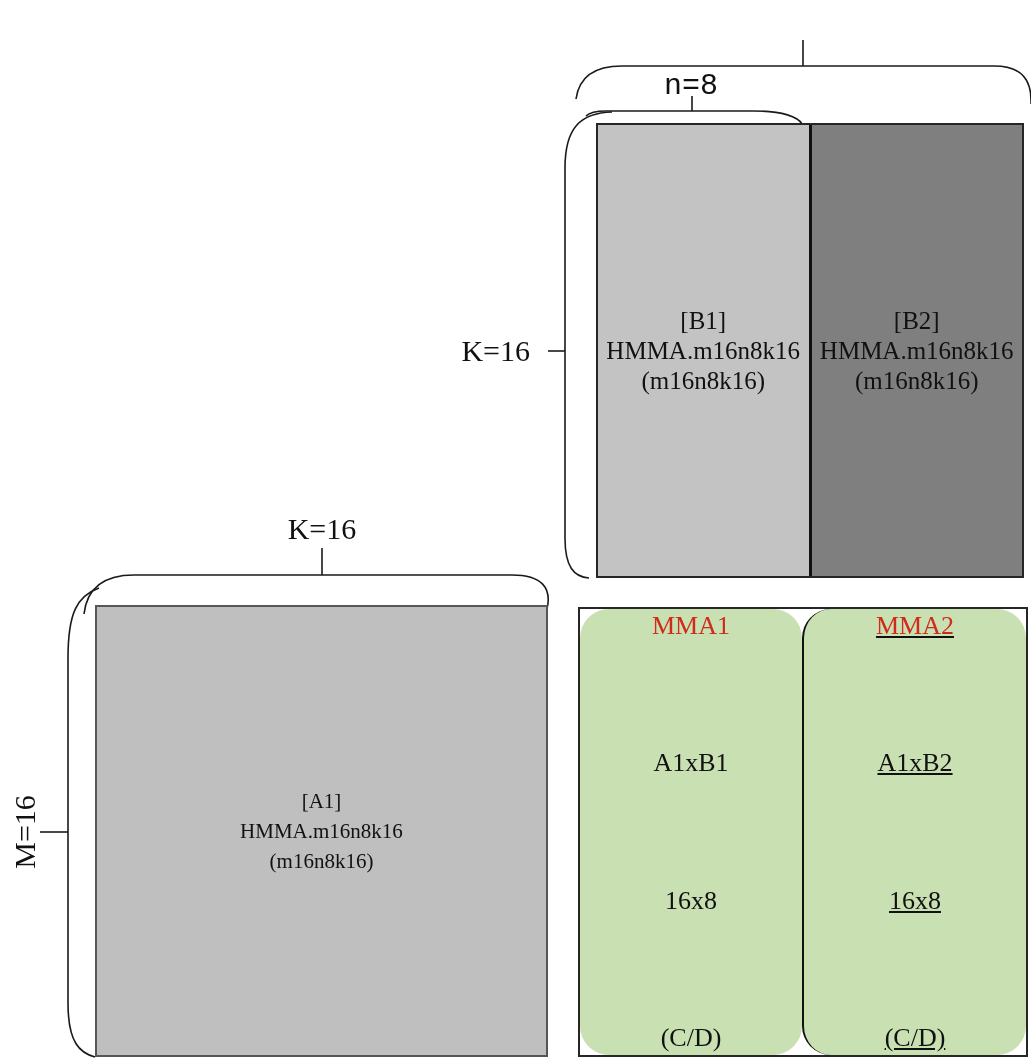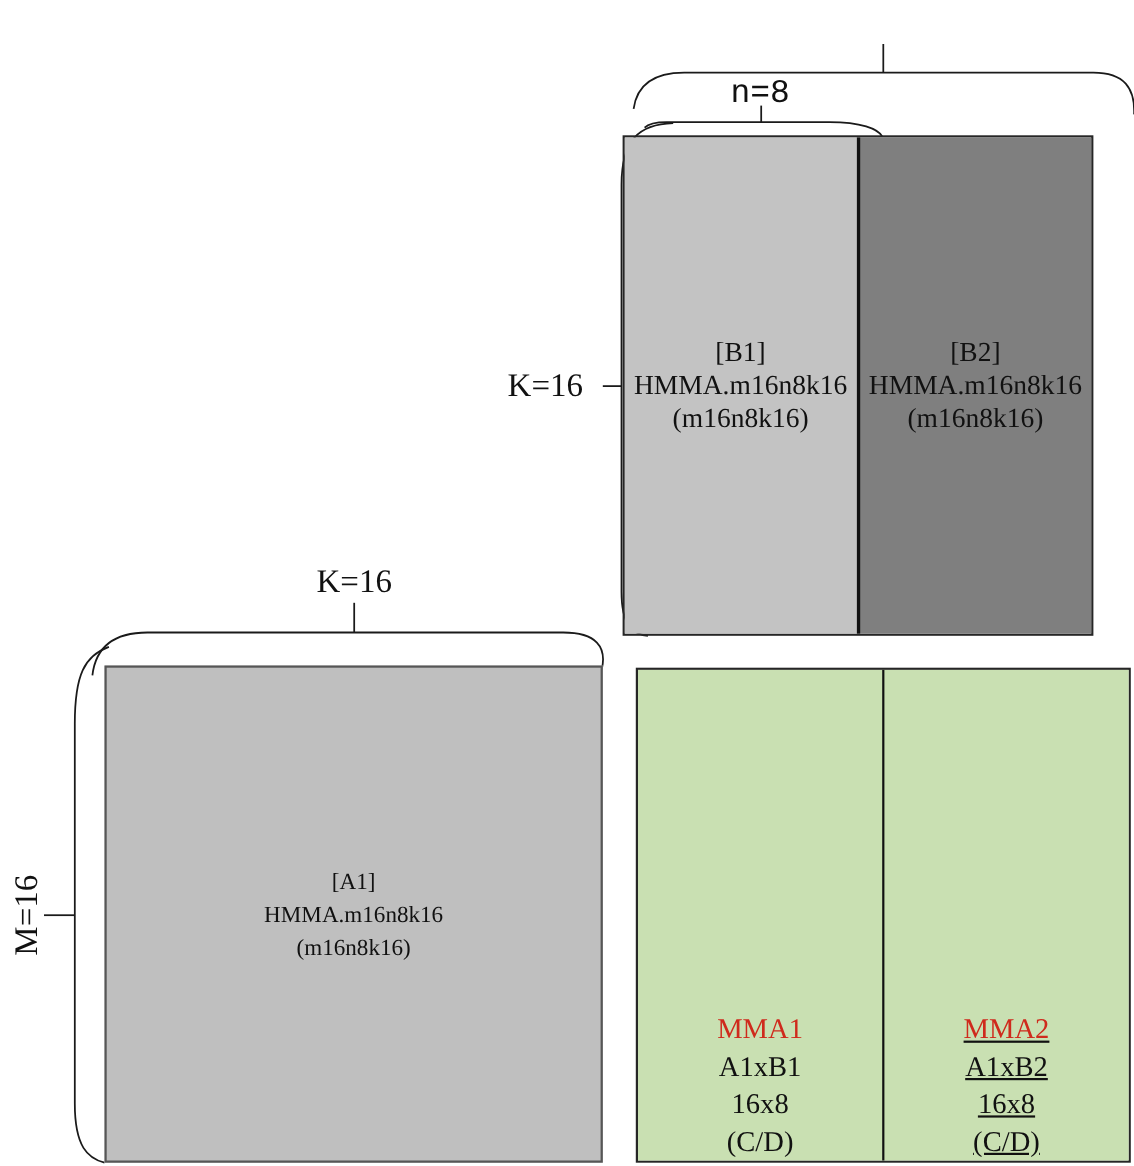--- a/index.html
+++ b/index.html
@@ -18,21 +18,21 @@
     position:absolute;
     font-size:30px;
     text-align:center;
     white-space:nowrap;
     line-height:34px;
   }
   .rot { transform:rotate(-90deg); }
 
   
   .b-wrap {
-    position:absolute; left:566px; top:123px;
+    position:absolute; left:596px; top:123px;
     width:428px; height:455px;
     border:2px solid #262626;
     box-sizing:border-box;
     display:flex;
   }
   .b-half {
     flex:1 1 0;
     display:flex; flex-direction:column;
     align-items:center; justify-content:center;
     text-align:center;
@@ -56,23 +56,23 @@
   .res-wrap {
     position:absolute; left:578px; top:607px;
     width:450px; height:450px;
     border:2px solid #262626;
     box-sizing:border-box;
     display:flex;
   }
   .res-half {
     flex:1 1 0;
     display:flex; flex-direction:column;
-    align-items:center; justify-content:flex-end;
+    align-items:center; justify-content:space-between;
     text-align:center;
-    font-size:26px; line-height:34px;
+    font-size:26px; line-height:34px;border-radius:29px;
   }
   .res-half.right { border-left:2px solid #111; }
 
   .watermark {
     position:absolute;
     right:19px; top:996px;
     font-family:"Liberation Sans","DejaVu Sans",sans-serif;
     font-size:31px;
     color:rgba(255,255,255,0.92);
     text-shadow:0 0 3px rgba(125,135,110,0.75), 1px 1px 1px rgba(110,120,100,0.55);

